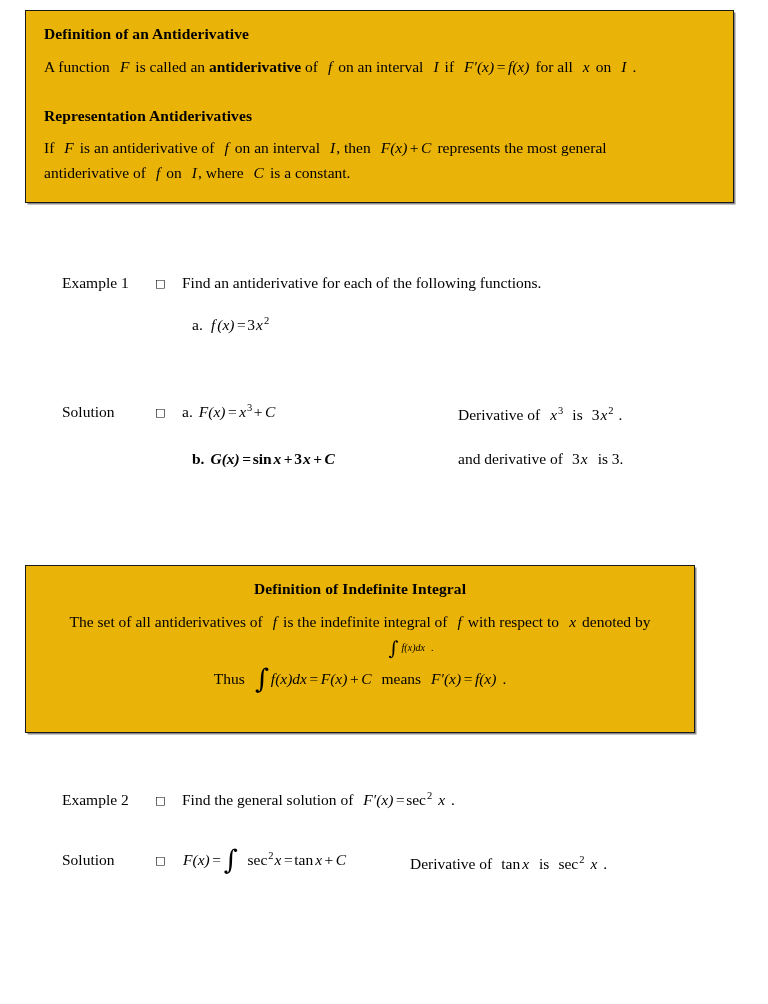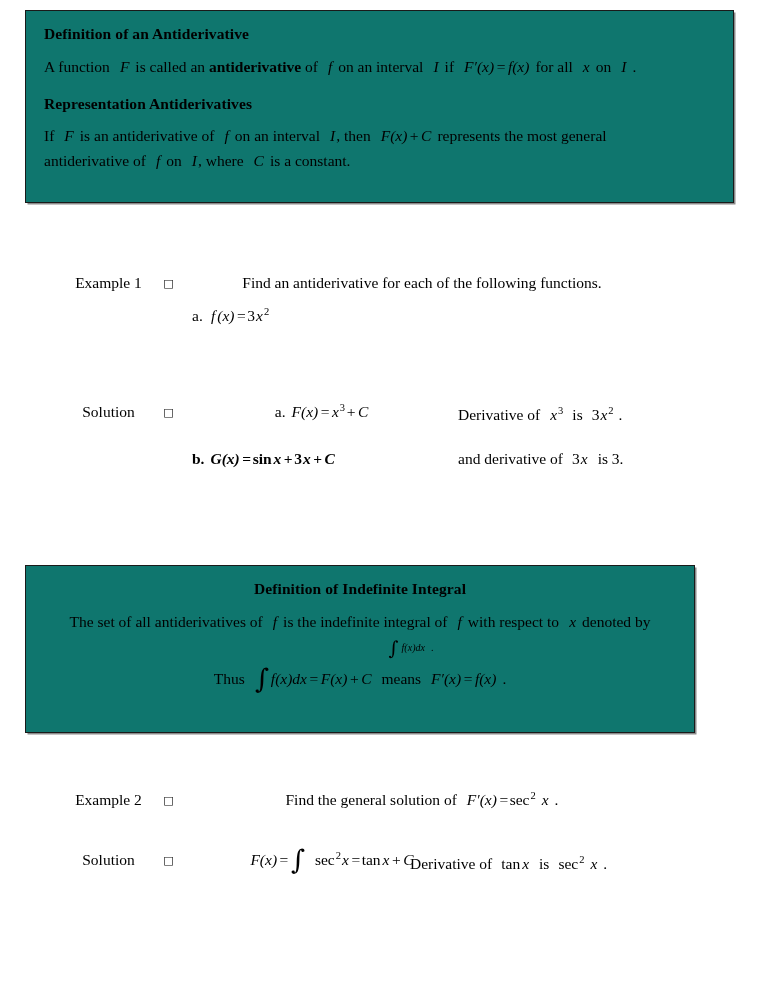--- a/index.html
+++ b/index.html
@@ -14,21 +14,21 @@
     font-family: "Liberation Serif", "DejaVu Serif", serif;
     color: #000000;
     overflow: hidden;
   }
 
   
   .def-box {
     position: absolute;
     box-sizing: border-box;
     border: 1.4px solid #1a1a1a;
-    background: #0f766e;
+    background: #eab308;
     box-shadow: 2px 2px 0 -0.5px #8a8a8a;
   }
   #box-antiderivative { left: 25px; top: 10px;  width: 709px; height: 193px; }
   #box-indefinite     { left: 25px; top: 565px; width: 670px; height: 168px; text-align: center; }
 
   .box-inner { padding: 14px 18px 0 18px; }
 
   .sec-heading {
     font-weight: bold;
     font-size: 15.5px;
@@ -36,21 +36,21 @@
     margin: 0 0 12px 0;
     letter-spacing: 0.1px;
   }
   .sec-heading.tight { margin-bottom: 11px; }
 
   .body-line {
     font-size: 15.5px;
     line-height: 1.62;
     margin: 0;
   }
-  .gap-before { margin-top: 16px; }
+  .gap-before { margin-top: 28px; }
 
   
   .mi  { font-style: italic; padding: 0 1px; }
   .mn  { font-style: normal; }
   .op  { font-style: normal; padding: 0 1.5px; }
   .fn  { font-style: normal; padding-right: 1px; }
   .sup-n { font-size: 0.68em; vertical-align: super; font-style: normal; line-height: 0; }
   .sp { display: inline-block; width: 5px; }
   .spw { display: inline-block; width: 9px; }
 
@@ -76,33 +76,33 @@
   .disp-int {
     margin: 6px 0 0 0;
     padding-left: 100px;
     font-size: 10px;
     line-height: 1.6;
   }
 
   
   .ex-block { position: absolute; font-size: 15.5px; }
 
-  .ex-row { display: flex; align-items: baseline; text-align: center; }
+  .ex-row { display: flex; align-items: baseline; }
   .ex-label { width: 93px; flex: 0 0 93px; }
   .ex-bullet {
     width: 27px; flex: 0 0 27px;
     font-family: "DejaVu Sans", sans-serif;
     font-size: 11px;
     position: relative;
     top: -1px;
   }
   .ex-text { flex: 1 1 auto; }
 
   .sub-list {
-    margin-top: 12px;
+    margin-top: 21px;
     padding-left: 130px;
     line-height: 1.52;
   }
   .sub-item { white-space: nowrap; }
   .sub-item .itemmark { display: inline-block; width: 18px; font-style: normal; }
 
   .note {
     position: absolute;
     font-size: 15.5px;
     line-height: 1.6;

